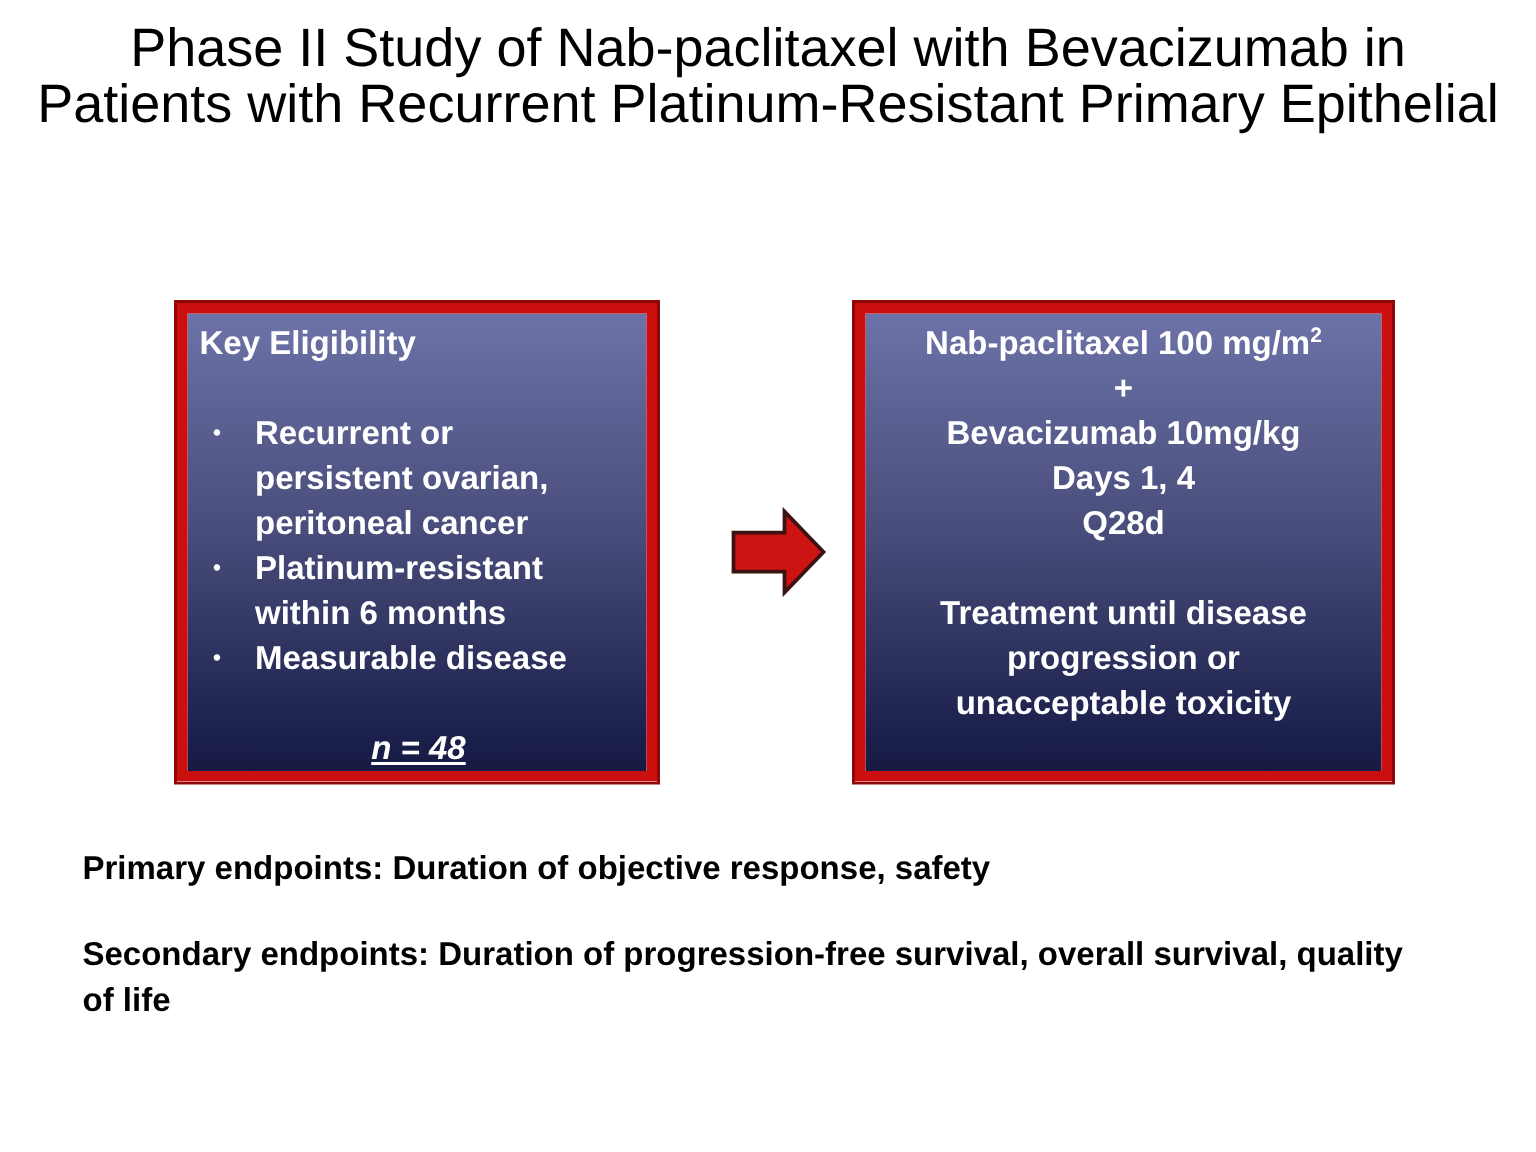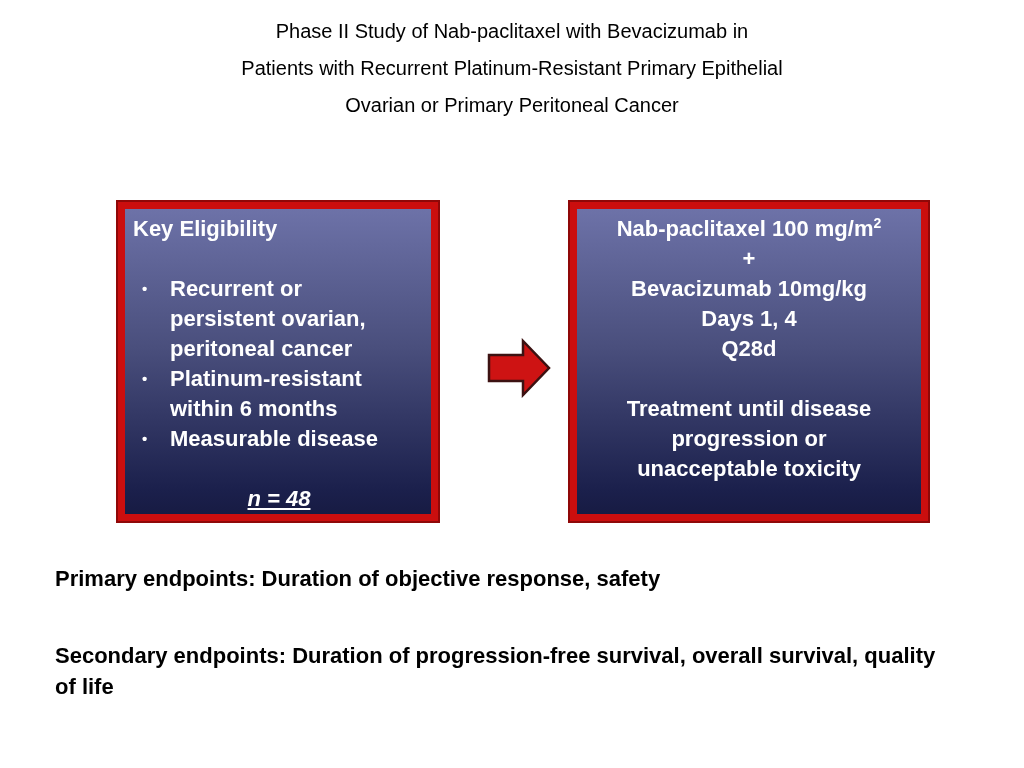--- a/index.html
+++ b/index.html
@@ -11,21 +11,21 @@
     overflow: hidden;
   }
 
   
   .slide-title {
     position: absolute;
     top: 13px;
     left: 0;
     width: 1024px;
     text-align: center;
-    font-size: 20px;
+    font-size: 36px;
     font-weight: 400;
     color: #000000;
     line-height: 37px;
   }
 
   
   .schema-box {
     position: absolute;
     top: 202px;
     height: 319px;
@@ -85,31 +85,30 @@
     position: absolute;
     left: 55px;
     top: 563px;
     width: 910px;
     color: #000000;
     font-size: 22px;
     font-weight: 700;
     line-height: 31px;
   }
   .endpoints-secondary {
-    margin-top: 46px;
+    margin-top: 26px;
     max-width: 900px;
   }
 </style>
 </head>
 <body>
 
 <div class="slide-title">
   <div>Phase II Study of Nab-paclitaxel with Bevacizumab in</div>
   <div>Patients with Recurrent Platinum-Resistant Primary Epithelial</div>
-  <div>Ovarian or Primary Peritoneal Cancer</div>
 </div>
 
 <div class="schema-box box-left">
   <div>Key Eligibility</div>
   <div class="spacer-line"></div>
   <ul class="bullet-list">
     <li class="bullet-item">
       <span class="bullet-marker">•</span>
       <span class="bullet-text">Recurrent or persistent ovarian, peritoneal cancer</span>
     </li>

